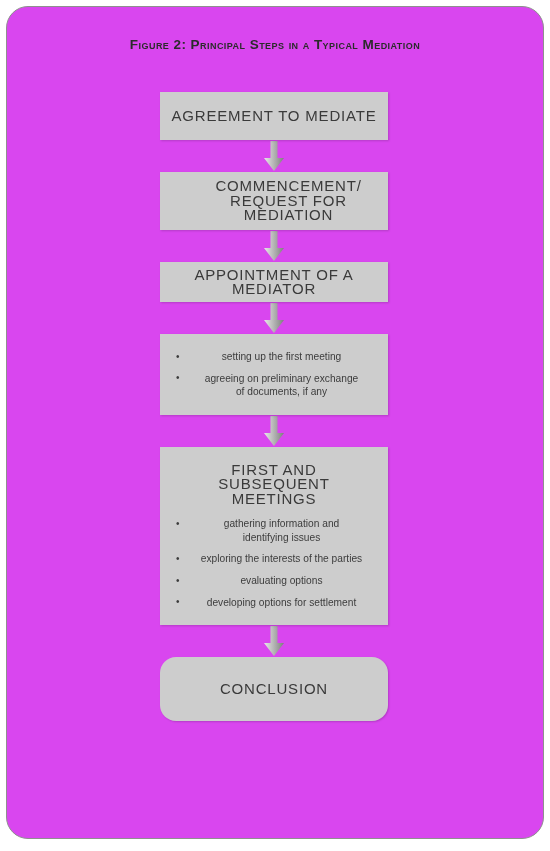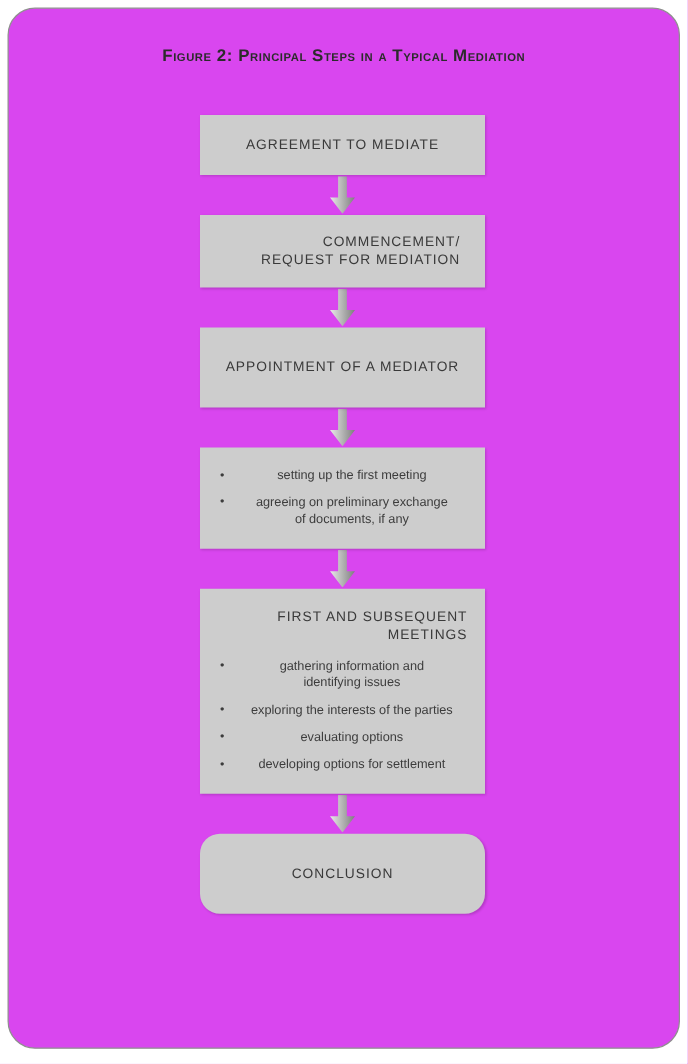--- a/index.html
+++ b/index.html
@@ -43,38 +43,38 @@
   }
 
   .node {
     width: 228px;
     background: #cdcdcd;
     box-shadow: 1px 1px 2px rgba(0,0,0,0.17);
     position: relative;
   }
 
   .node-heading {
-    text-align: right;
-    font-size: 11px;
+    text-align: center;
+    font-size: 15px;
     letter-spacing: 0.8px;
     color: #3a3a3a;
     line-height: 14.5px;
     white-space: pre-line;
   }
 
   
   .node.simple {
     display: flex;
     align-items: center;
     justify-content: center;
   }
 
   .node.h1 { height: 48px; }
   .node.h2 { height: 58px; padding-left: 29px; }
-  .node.h3 { height: 64px; }
+  .node.h3 { height: 40px; }
   .node.h6 { height: 64px; border-radius: 16px; }
 
   
   .node.listbox {
     padding: 16px 14px 16px 14px;
   }
   .node.listbox .node-heading {
     margin-bottom: 11px;
   }
 

